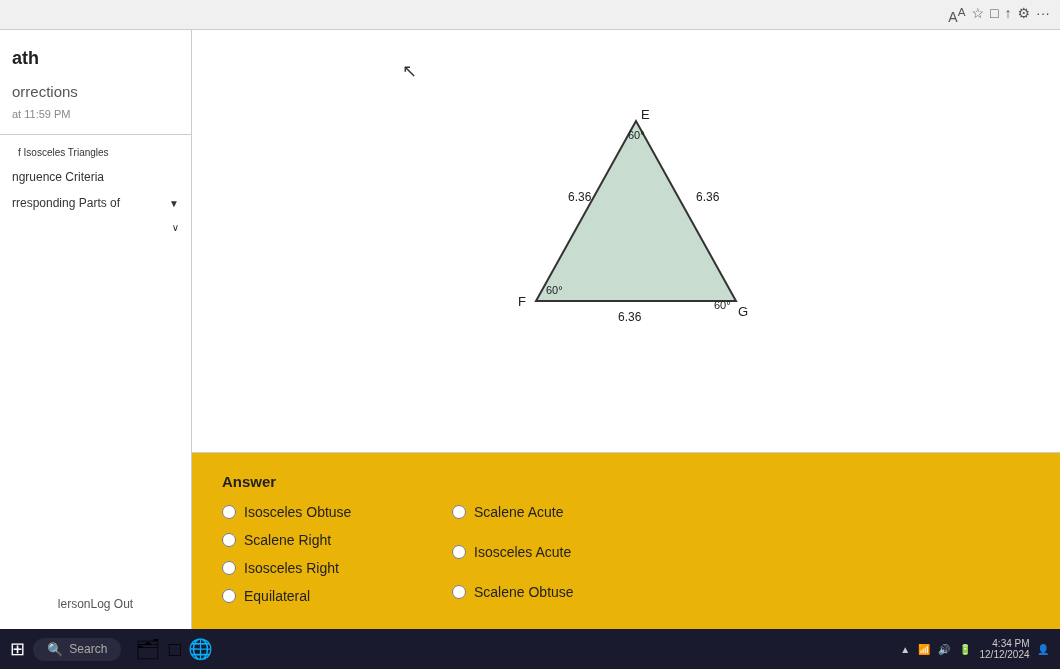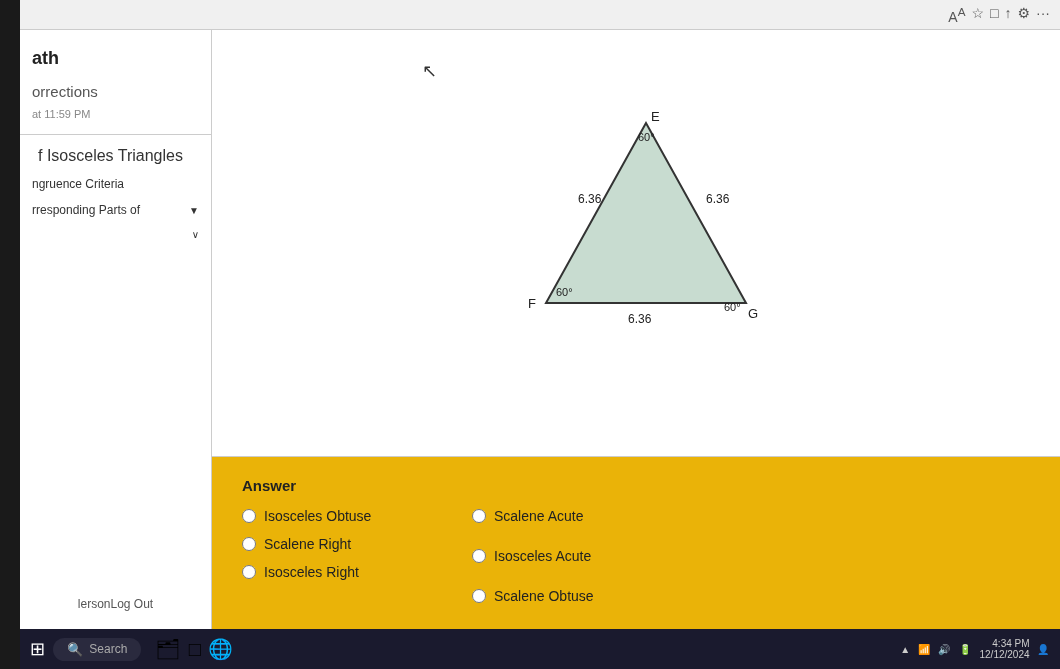--- a/index.html
+++ b/index.html
@@ -49,21 +49,21 @@
       color: #333;
       padding: 6px 12px;
       cursor: pointer;
     }
     .sidebar-item.active {
       font-weight: bold;
       color: #000;
     }
     .sidebar-item.sub {
       padding-left: 18px;
-      font-size: 16px;
+      font-size: 10px;
     }
     .sidebar-bottom {
       margin-top: auto;
       display: flex;
       justify-content: center;
       padding: 8px 12px;
       font-size: 12px;
       color: #555;
     }
     .sidebar-bottom a {
@@ -171,21 +171,21 @@
     .page-wrapper {
       flex: 1;
       display: flex;
       flex-direction: column;
       overflow: hidden;
     }
   </style>
 </head>
 <body>
 
-<div style="display:flex; flex-direction:column; width:1060px; height:669px; position:relative;padding-left:20px;">
+<div style="display:flex; flex-direction:column; width:1060px; height:669px; position:relative;">
 
   <div class="browser-chrome">
     <div class="browser-icons">
       <span class="browser-icon">A<sup>A</sup></span>
       <span class="browser-icon">☆</span>
       <span class="browser-icon">□</span>
       <span class="browser-icon">↑</span>
       <span class="browser-icon">⚙</span>
       <span class="browser-icon">···</span>
     </div>
@@ -252,20 +252,24 @@
               <span>Isosceles Obtuse</span>
             </label>
             <label class="radio-option">
               <input type="radio" name="answer" value="scalene-right" style="">
               <span>Scalene Right</span>
             </label>
             <label class="radio-option">
               <input type="radio" name="answer" value="isosceles-right" style="">
               <span>Isosceles Right</span>
             </label>
+            <label class="radio-option">
+              <input type="radio" name="answer" value="equilateral" style="">
+              <span>Equilateral</span>
+            </label>
           </div>
 
           <div style="display:flex; flex-direction:column; gap:24px;">
             <label class="radio-option">
               <input type="radio" name="answer" value="scalene-acute" style="">
               <span>Scalene Acute</span>
             </label>
             <label class="radio-option">
               <input type="radio" name="answer" value="isosceles-acute" style="">
               <span>Isosceles Acute</span>

